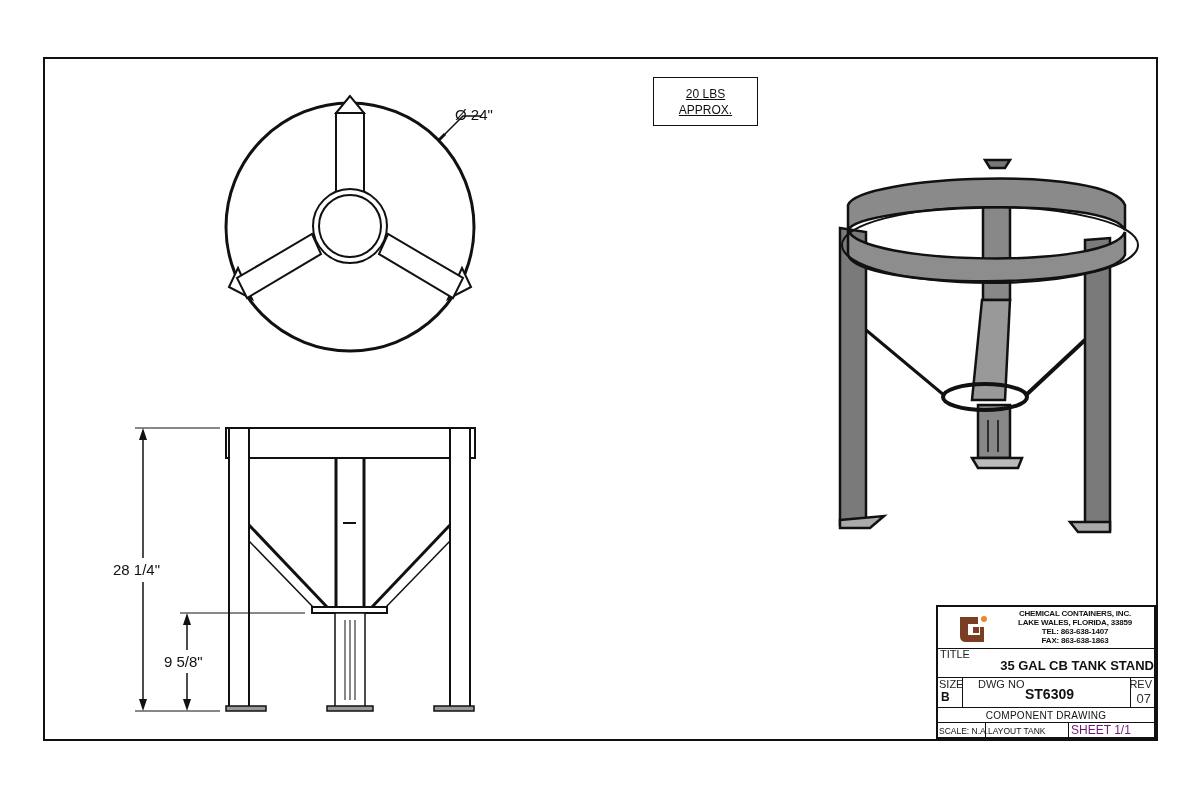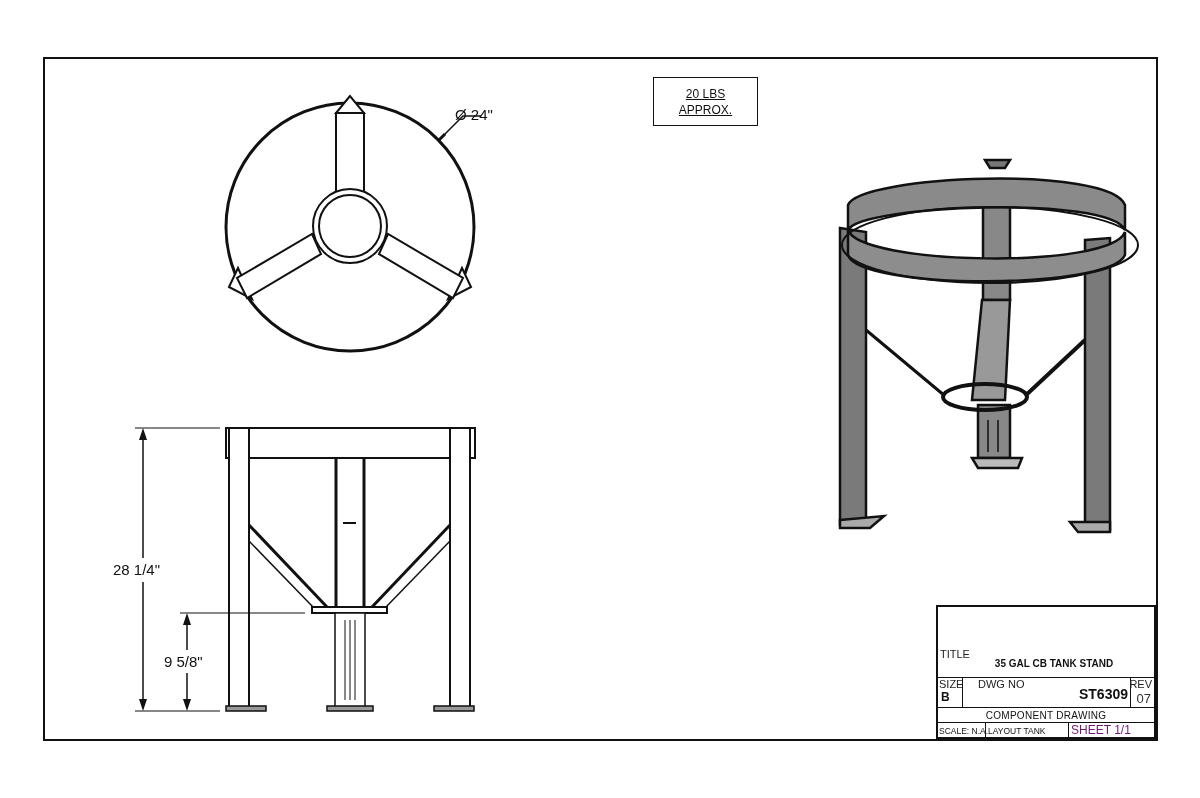--- a/index.html
+++ b/index.html
@@ -9,25 +9,25 @@
   .drawing-svg { position:absolute; left:0; top:0; }
   .dim-label { position:absolute; font-size:15px; white-space:nowrap; }
   
   .tb { position:absolute; left:936px; top:605px; width:220px; height:134px; border:2px solid #111; box-sizing:border-box; background:#fff; }
   .tb-row { position:absolute; left:0; right:0; border-bottom:1.5px solid #111; box-sizing:border-box; }
   .tb-company { top:0; height:42px; }
   .tb-logo { position:absolute; left:18px; top:6px; width:32px; height:32px; }
   .tb-company-text { position:absolute; left:58px; top:2px; width:158px; text-align:center; font-size:8px; font-weight:bold; line-height:9px; letter-spacing:-0.2px; }
   .tb-title { top:42px; height:29px; }
   .tb-small-label { position:absolute; font-size:11px; color:#222; line-height:8px; }
-  .tb-title-text { position:absolute; left:0; right:0; top:9px; text-align:center; font-size:10px; font-weight:bold;margin-left:16px; }
+  .tb-title-text { position:absolute; left:0; right:0; top:9px; text-align:right; font-size:13px; font-weight:bold;margin-left:16px; }
   .tb-dwg { top:71px; height:30px; }
   .tb-cell-divider { position:absolute; top:0; bottom:0; border-left:1.5px solid #111; }
   .tb-size-val { position:absolute; left:3px; top:12px; font-size:12px; font-weight:bold; }
-  .tb-dwg-val { position:absolute; left:26px; right:26px; top:8px; text-align:right; font-size:14px; font-weight:bold;padding-left:7px; }
+  .tb-dwg-val { position:absolute; left:26px; right:26px; top:8px; text-align:center; font-size:14px; font-weight:bold;padding-left:7px; }
   .tb-rev-val { position:absolute; right:3px; top:13px; font-size:13px; color:#333; }
   .tb-comp { top:101px; height:15px;padding-left:15px; }
   .tb-comp-text { position:absolute; left:0; right:0; top:2px; text-align:center; font-size:10px; letter-spacing:0.3px; }
   .tb-bottom { top:116px; height:16px; border-bottom:none; }
   .tb-scale { position:absolute; left:1px; top:3px; font-size:8.5px; }
   .tb-layout { position:absolute; left:50px; top:3px; font-size:8.5px; }
   .tb-sheet { position:absolute; left:133px; top:0px; font-size:12px; color:#701a75; }
 </style>
 </head>
 <body>
@@ -130,20 +130,34 @@
 
     <ellipse cx="990" cy="245" rx="148" ry="38" fill="none" stroke-width="2"></ellipse>
   </g>
 </svg>
 
 <div class="dim-label" style="left:455px;top:106px;">Ø 24"</div>
 <div class="dim-label" style="left:113px;top:561px;">28 1/4"</div>
 <div class="dim-label" style="left:164px;top:653px;">9 5/8"</div>
 
 <div class="tb">
+  <div class="tb-row tb-company">
+    <svg class="tb-logo" viewBox="0 0 32 32">
+      <path d="M4,4 H22 V11 H12 V22 H28 V29 H10 Q4,29 4,23 Z" fill="#7a3f22"></path>
+      <rect x="17" y="14" width="6" height="6" fill="#7a3f22"></rect>
+      <rect x="24" y="14" width="4" height="9" fill="#7a3f22"></rect>
+      <circle cx="28" cy="6" r="3" fill="#e8892b"></circle>
+    </svg>
+    <div class="tb-company-text">
+      <div>CHEMICAL CONTAINERS, INC.</div>
+      <div>LAKE WALES, FLORIDA, 33859</div>
+      <div>TEL: 863-638-1407</div>
+      <div>FAX: 863-638-1863</div>
+    </div>
+  </div>
   <div class="tb-row tb-title">
     <span class="tb-small-label" style="left:2px;top:1px;">TITLE</span>
     <div class="tb-title-text">35 GAL CB TANK STAND</div>
   </div>
   <div class="tb-row tb-dwg">
     <span class="tb-small-label" style="left:1px;top:2px;">SIZE</span>
     <span class="tb-size-val">B</span>
     <div class="tb-cell-divider" style="left:24px;"></div>
     <span class="tb-small-label" style="left:40px;top:2px;">DWG NO</span>
     <div class="tb-dwg-val">ST6309</div>

